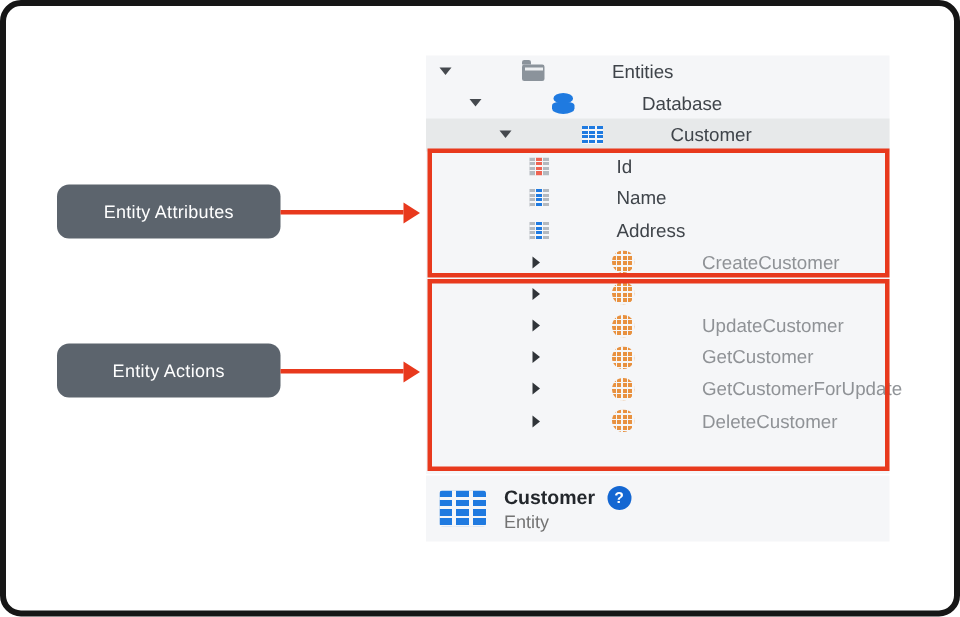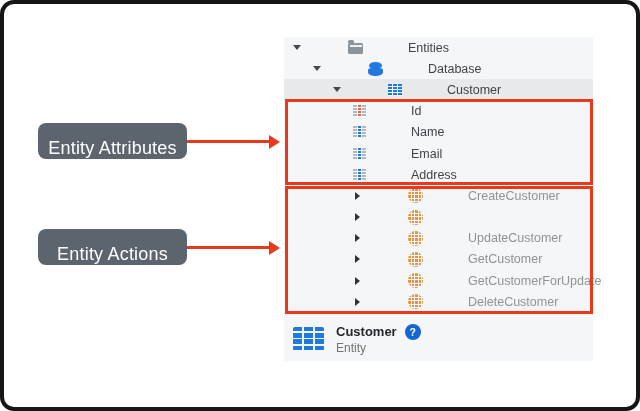--- a/index.html
+++ b/index.html
@@ -88,22 +88,22 @@
   .redbox {
     position:absolute; border:3px solid var(--accent-red); box-sizing:border-box; z-index:20;
     pointer-events:none;
   }
   .redbox.attributes { left:285px; top:99px;  width:308px; height:86px; }
   .redbox.actions    { left:285px; top:186px; width:308px; height:128px; }
 
   
   .callout-label {
     position:absolute; width:149px; height:36px; background:var(--callout-bg);
-    border-radius:8px; color:#fff; font-size:18px; font-weight:500; letter-spacing:.2px;
-    display:flex; align-items:flex-end; justify-content:center; z-index:20;
+    border-radius:8px; color:#fff; font-size:12px; font-weight:500; letter-spacing:.2px;
+    display:flex; align-items:center; justify-content:center; z-index:20;
   }
   .callout-label.attributes { left:38px; top:123px; }
   .callout-label.actions    { left:38px; top:229px; }
   .arrow-shaft { position:absolute; height:3px; background:var(--accent-red); z-index:20; }
   .arrow-shaft.attributes { left:187px; top:140px; width:82px; }
   .arrow-shaft.actions    { left:187px; top:246px; width:82px; }
   .arrow-head { position:absolute; width:0; height:0; z-index:20;
     border-top:7px solid transparent; border-bottom:7px solid transparent;
     border-left:11px solid var(--accent-red);
   }
@@ -161,25 +161,20 @@
     <span class="row-label">Id</span>
   </div>
     <div class="tree-row" style="padding-left: 69px;">
 
     <span class="icon icon-attribute"></span>
     <span class="row-label">Name</span>
   </div>
     <div class="tree-row" style="padding-left: 69px;">
 
     <span class="icon icon-attribute"></span>
-    <span class="row-label">Email</span>
-  </div>
-    <div class="tree-row" style="padding-left: 69px;">
-
-    <span class="icon icon-attribute"></span>
     <span class="row-label">Address</span>
   </div>
     <div class="tree-row" style="padding-left: 69px;">
     <span class="exp exp-right"></span>
     <span class="icon icon-action"></span>
     <span class="row-label muted">CreateCustomer</span>
   </div>
     <div class="tree-row" style="padding-left: 69px;">
     <span class="exp exp-right"></span>
     <span class="icon icon-action"></span>

